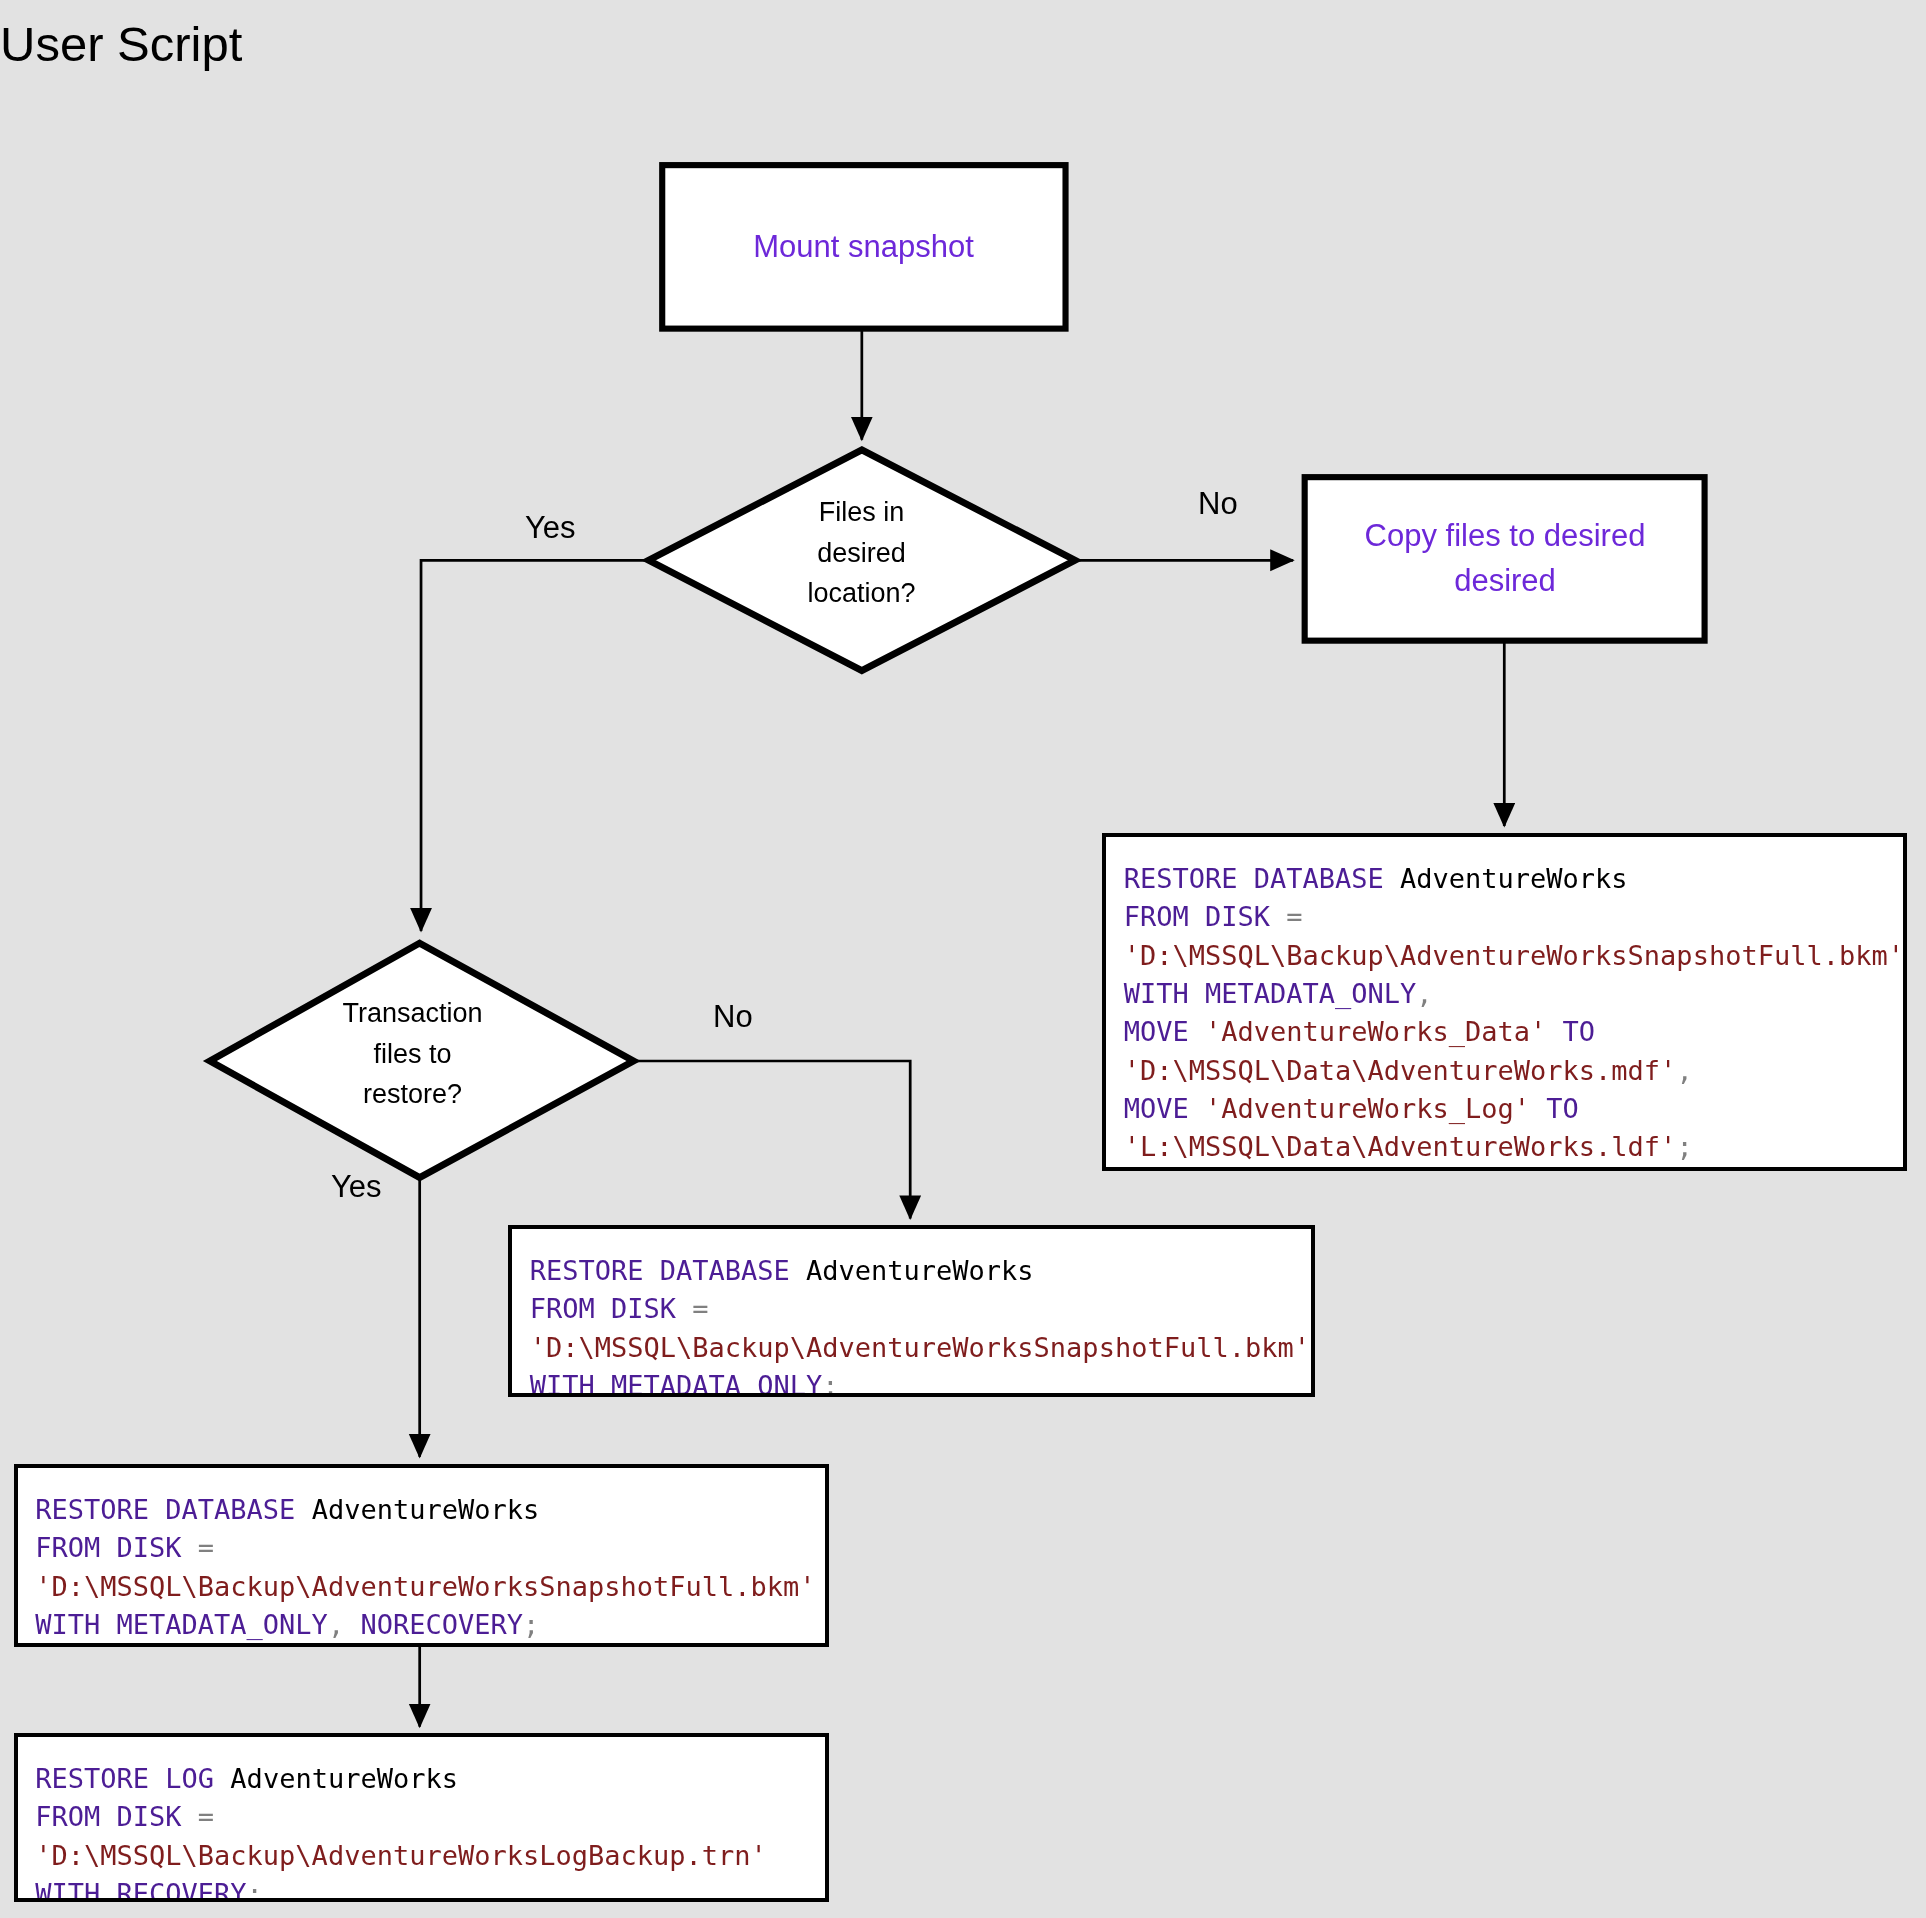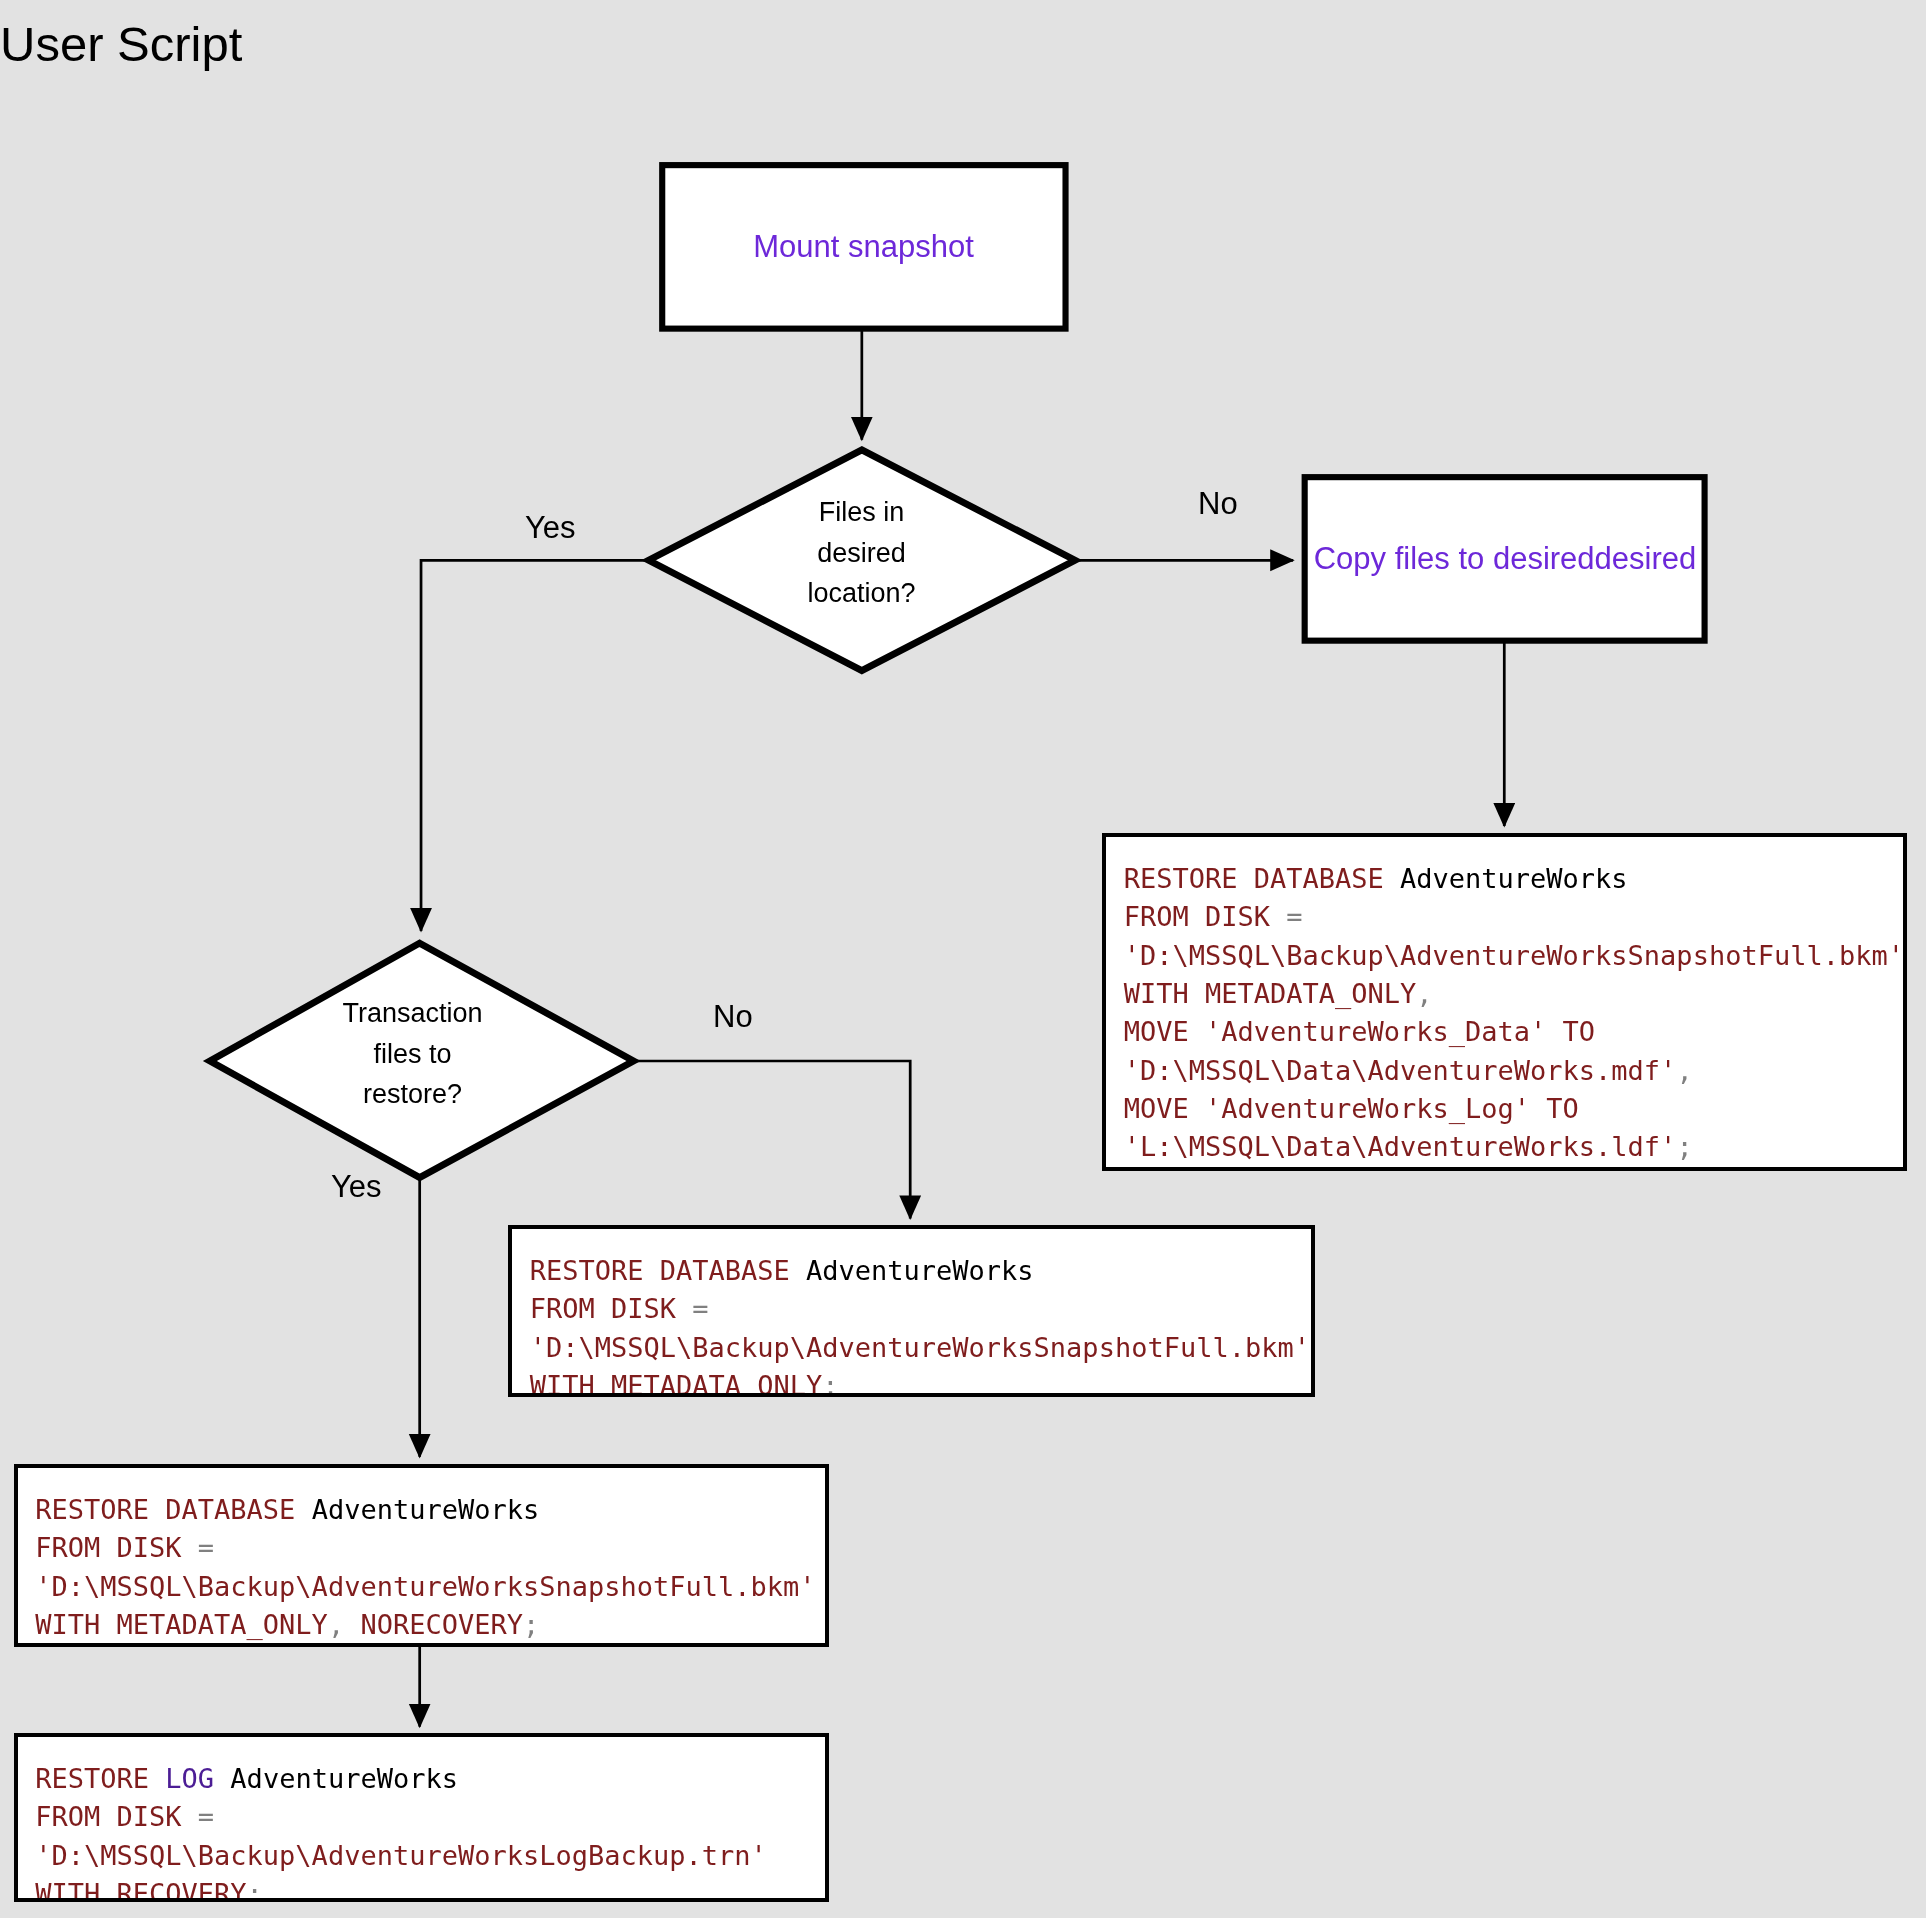--- a/index.html
+++ b/index.html
@@ -63,21 +63,21 @@
     border: 4.8px solid #000000;
     box-sizing: border-box;
     padding: 23px 0 23px 17.7px;
     font-family: "DejaVu Sans Mono", monospace;
     font-size: 27px;
     line-height: 1.42;
     white-space: pre;
     color: #000000;
     overflow: hidden;
   }
-  .kw { color: #7f1d1d; }
+  .kw { color: #4c1d95; }
   .str { color: #7f1d1d; }
   .id  { color: #000000; }
   .pun { color: #808080; }
   .log { color: #4c1d95; }
 </style>
 </head>
 <body>
 
 <svg id="canvas" viewBox="0 0 2827 2816" xmlns="http://www.w3.org/2000/svg">
   <defs>
@@ -114,21 +114,21 @@
 <div class="node-box" style="left:662px; top:165px; width:403px; height:164px; border:none; background:transparent;">
   <span>Mount snapshot</span>
 </div>
 
 <div class="diamond-label" style="left:739px; top:492px; width:245px;">
   <div>Files in</div>
   <div>desired</div>
   <div>location?</div>
 </div>
 
-<div class="node-box" style="left:1305px; top:477px; width:400px; height:164px; border:none; background:transparent; flex-direction:row;">
+<div class="node-box" style="left:1305px; top:477px; width:400px; height:164px; border:none; background:transparent; flex-direction:column;">
   <div>Copy files to desired</div>
   <div>desired</div>
 </div>
 
 <div class="diamond-label" style="left:290px; top:993px; width:245px;">
   <div>Transaction</div>
   <div>files to</div>
   <div>restore?</div>
 </div>
 

